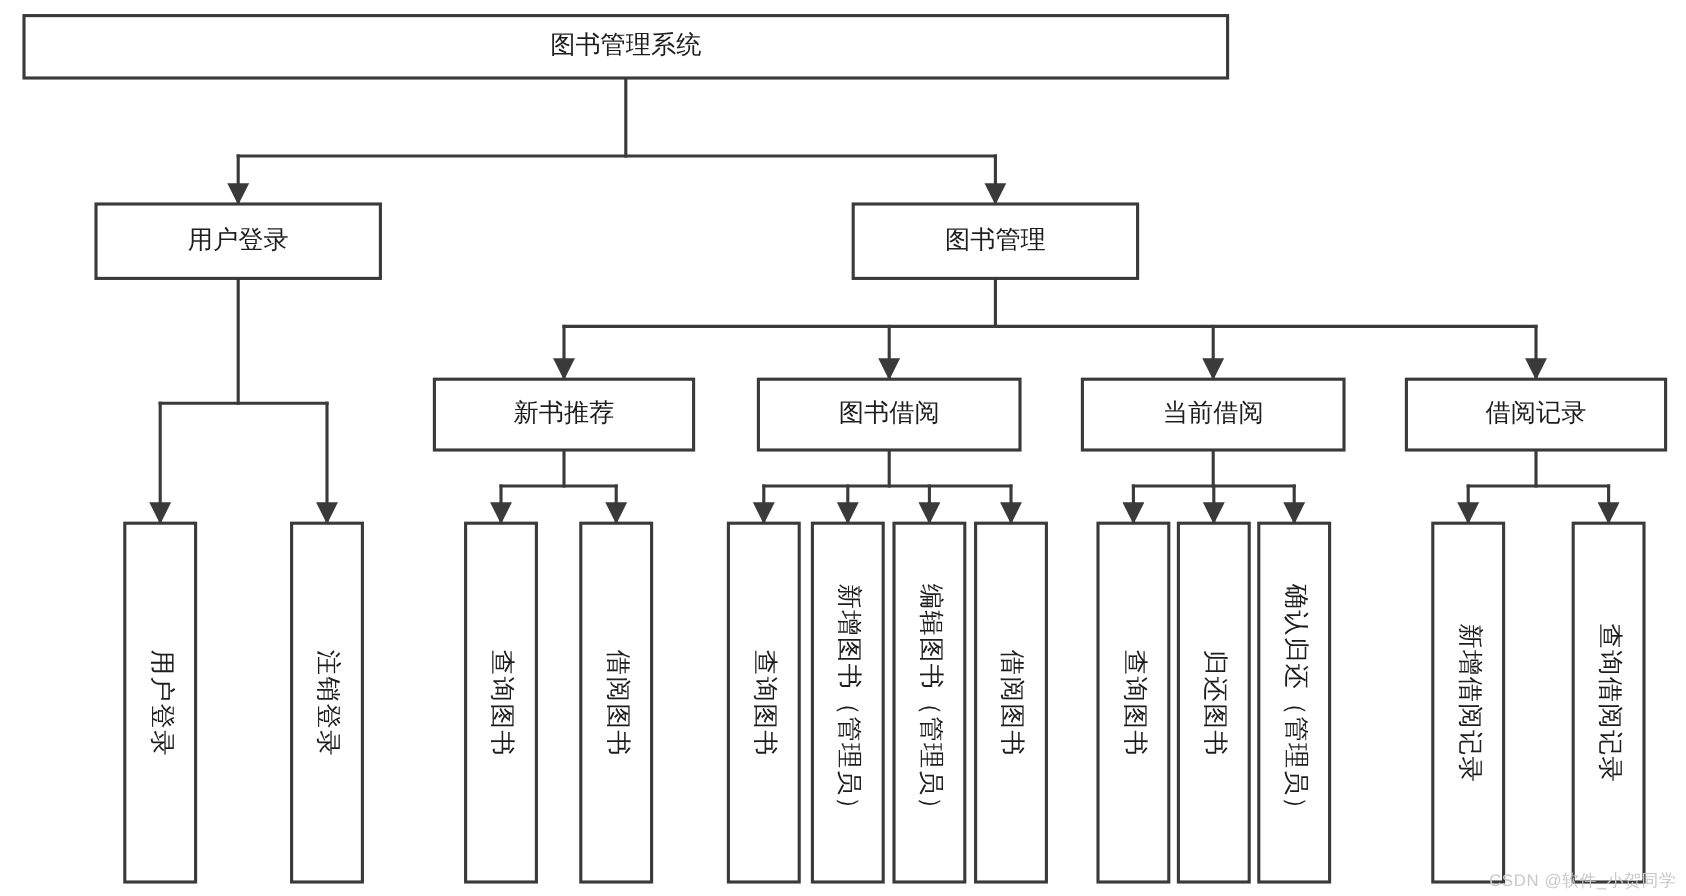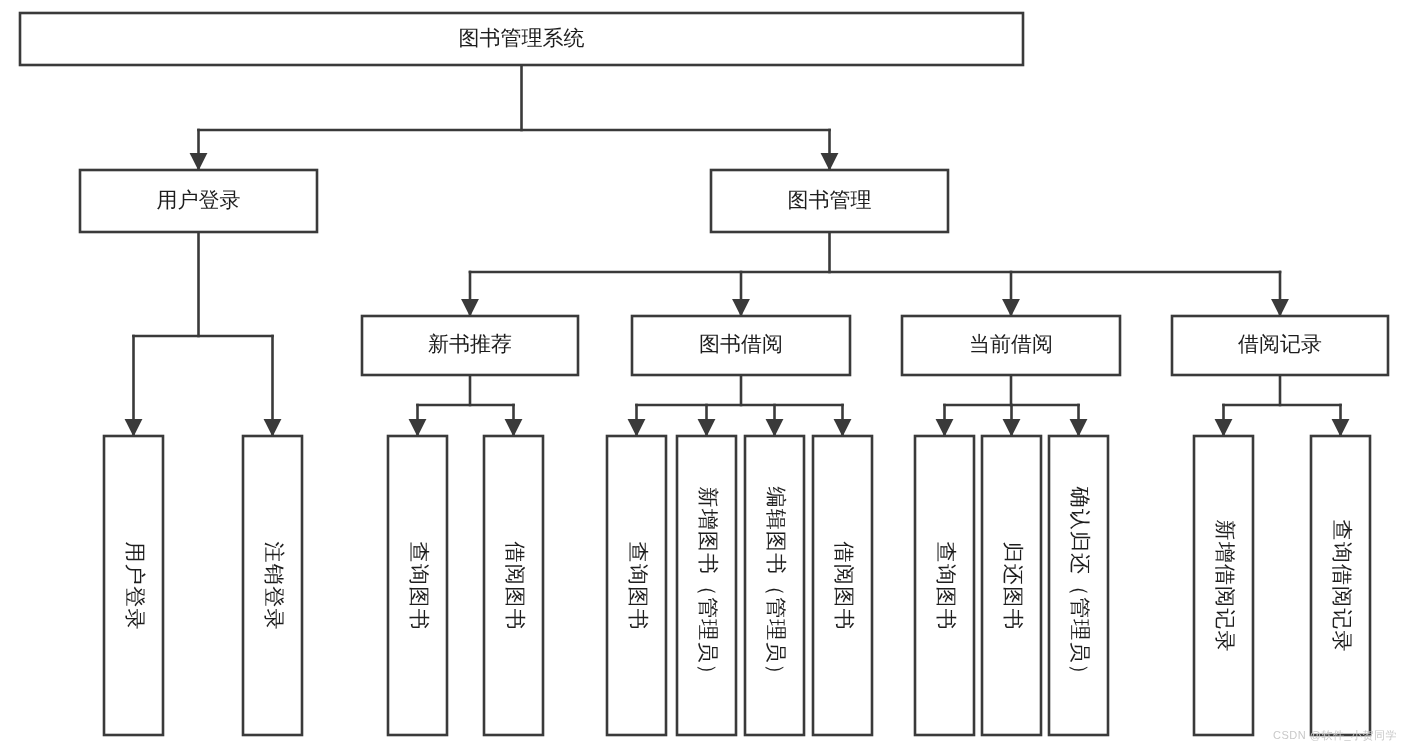--- a/index.html
+++ b/index.html
@@ -9,21 +9,21 @@
   svg#tree{position:absolute;inset:0;width:1405px;height:747px;}
   .node-rect{fill:#ffffff;stroke:#3a3a3a;stroke-width:2.6;}
   .conn{stroke:#3a3a3a;stroke-width:2.6;fill:none;stroke-linecap:square;}
   .arrow-head{fill:#3a3a3a;}
   .node-label{font-family:"Liberation Sans","DejaVu Sans",sans-serif;
               font-size:21px;fill:#1d1d1d;text-anchor:middle;
               dominant-baseline:middle;}
   .node-label-v{font-family:"Liberation Sans","DejaVu Sans",sans-serif;
                 font-size:21px;fill:#1d1d1d;text-anchor:middle;
                 dominant-baseline:middle;}
-  .watermark{position:absolute;right:8px;bottom:4px;font-size:11px;
+  .watermark{position:absolute;right:8px;bottom:4px;font-size:14px;
              color:#c9c9c9;font-family:"Liberation Sans","DejaVu Sans",sans-serif;
              white-space:nowrap;letter-spacing:.5px;}
 </style>
 </head>
 <body>
 
 <div id="stage">
   <svg id="tree" viewBox="0 0 1405 747" xmlns="http://www.w3.org/2000/svg">
     <defs>
       <marker id="arrow" viewBox="0 0 10 10" refX="9" refY="5" markerWidth="7" markerHeight="7" orient="auto-start-reverse">

